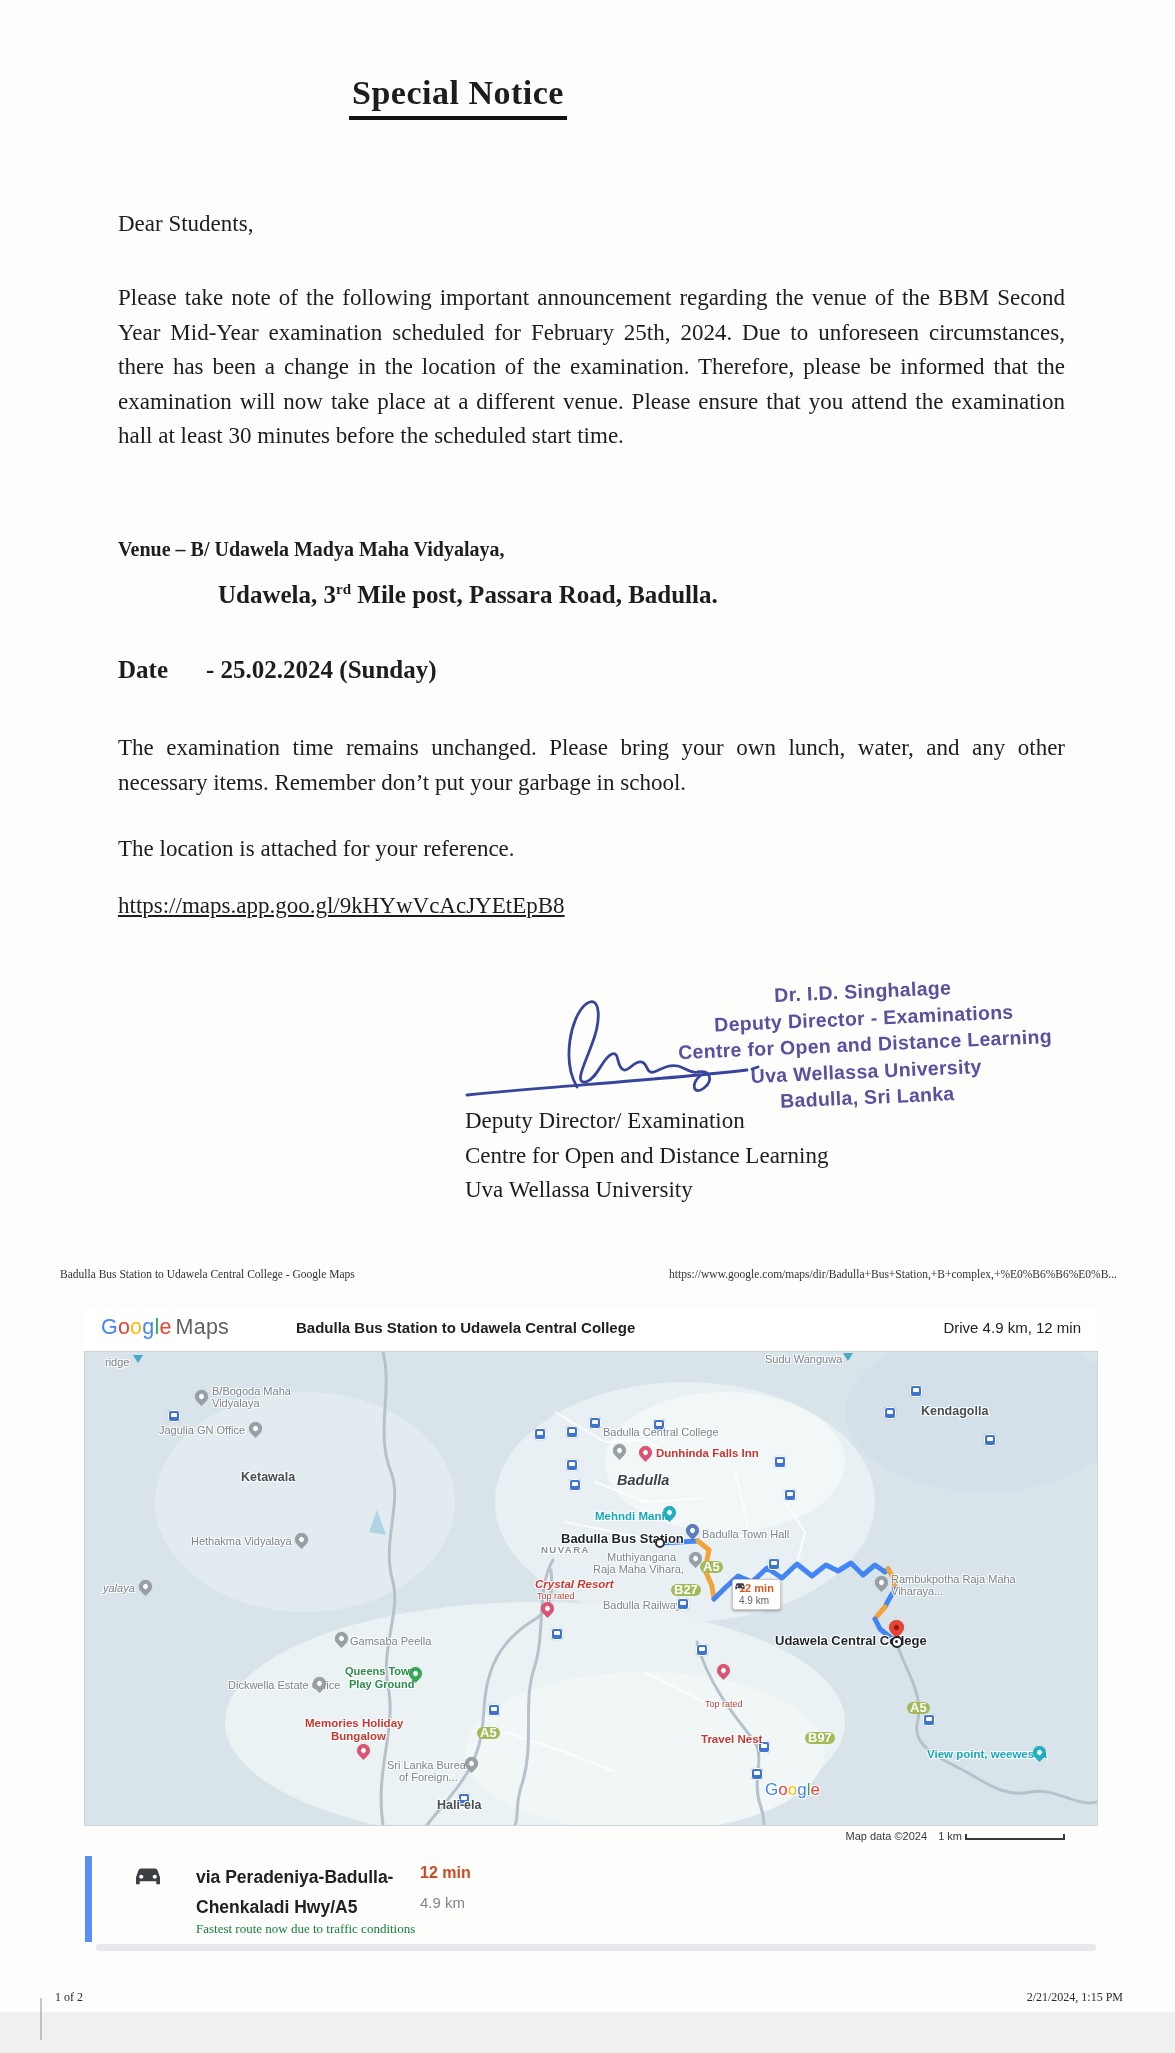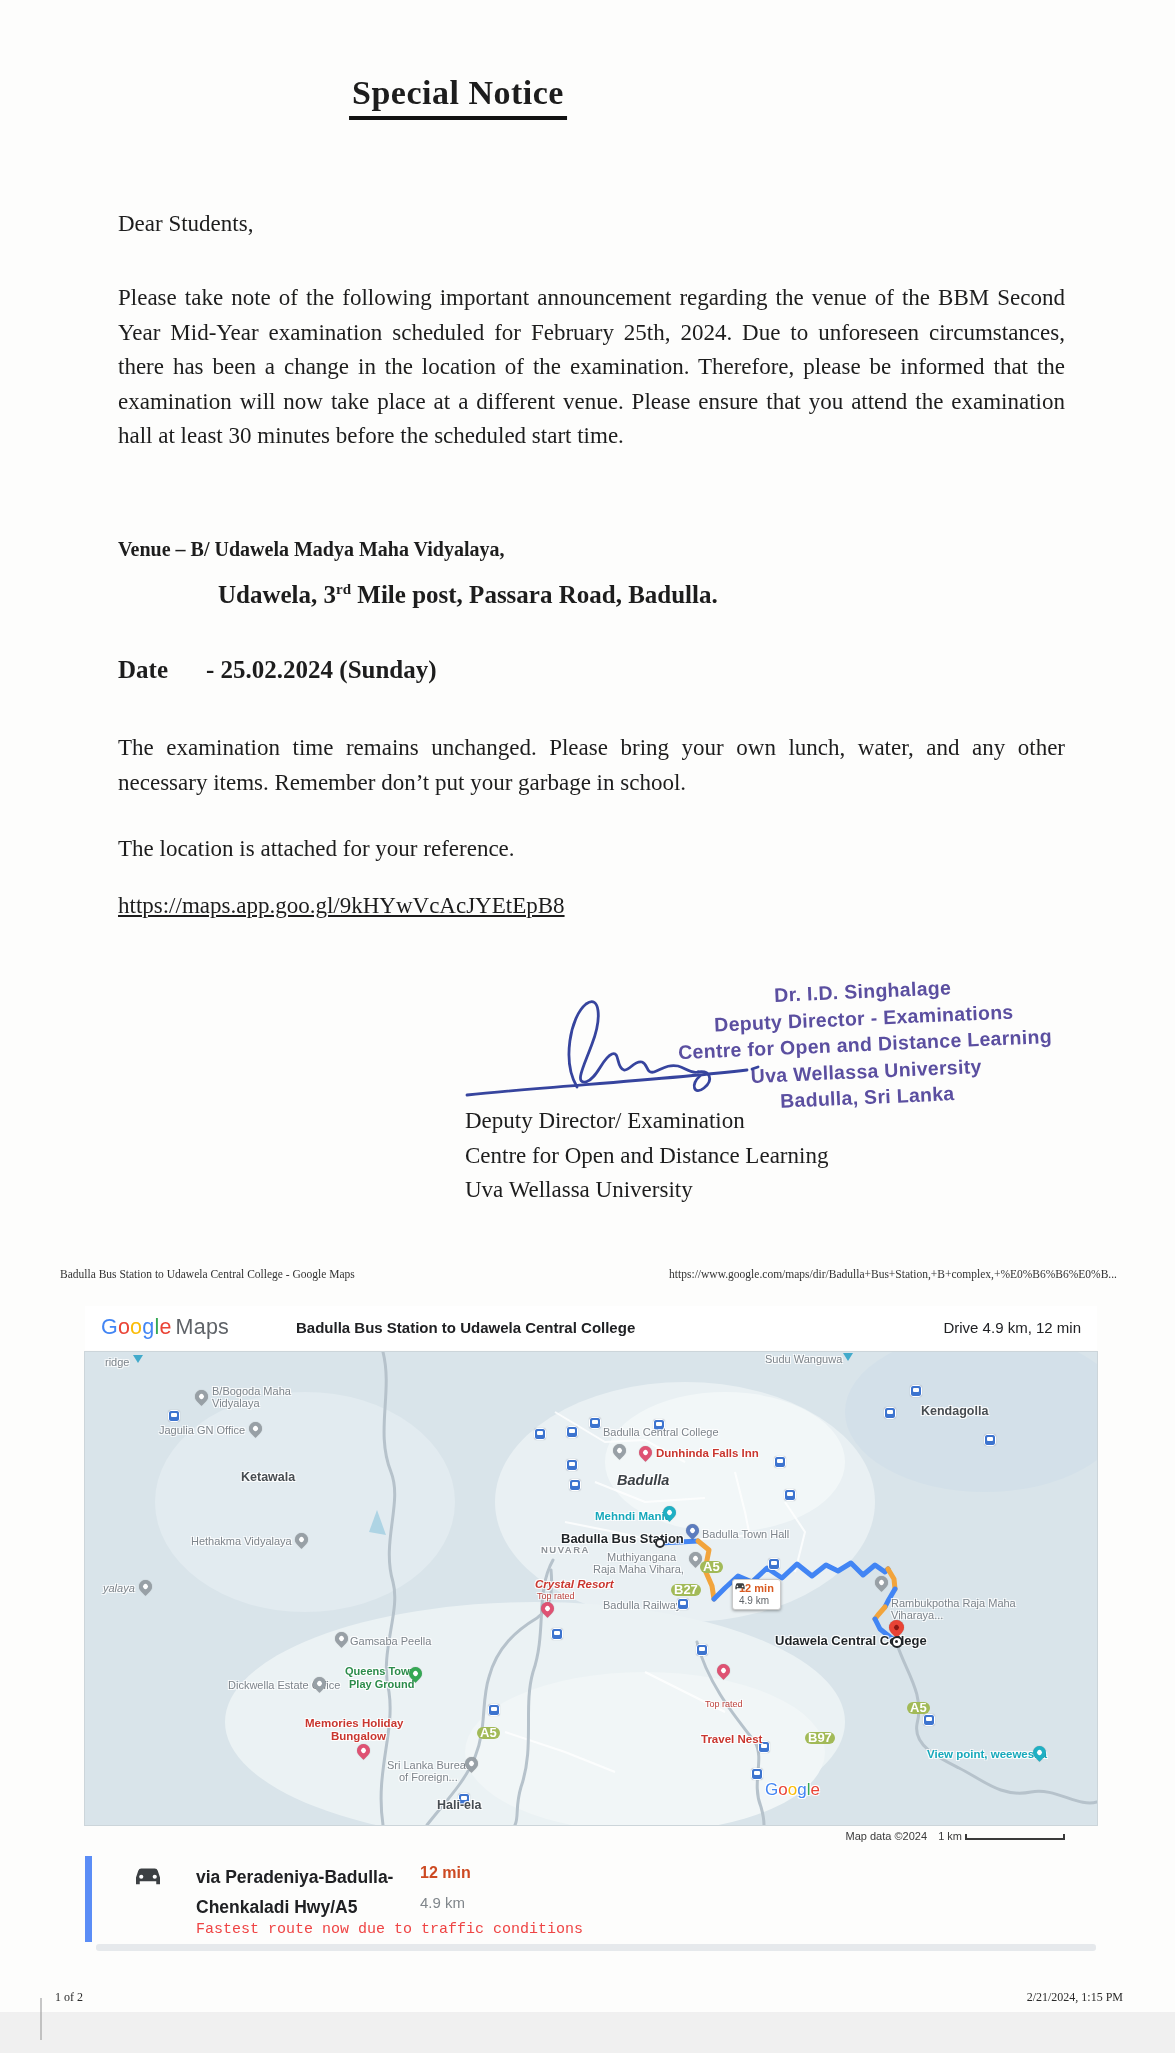--- a/index.html
+++ b/index.html
@@ -87,21 +87,21 @@
   .attr-text{right:248px;}
   .scale-label{right:213px;}
   .scale-bar{right:110px;top:1834px;width:100px;height:6px;border-left:2px solid #3a3a3a;border-right:2px solid #3a3a3a;border-bottom:2px solid #3a3a3a;box-sizing:border-box;}
 
   
   .rc-bar{left:85px;top:1856px;width:7px;height:86px;background:#5b8df6;}
   .rc-car{left:130px;top:1861px;}
   .rc-via{left:196px;top:1862px;font-family:"Liberation Sans",sans-serif;font-size:17.5px;font-weight:bold;color:#202124;line-height:30px;}
   .rc-dur{left:420px;top:1864px;font-family:"Liberation Sans",sans-serif;font-size:16px;font-weight:bold;color:#cd4a22;}
   .rc-dist{left:420px;top:1894px;font-family:"Liberation Sans",sans-serif;font-size:15px;color:#80868b;}
-  .rc-note{left:196px;top:1921px;font-family:Liberation Mono, monospace;font-size:15px;color:#ef4444;}
+  .rc-note{left:196px;top:1921px;font-family:Liberation Serif, serif;font-size:13px;color:#15803d;}
   .rc-divider{left:96px;top:1944px;width:1000px;height:7px;background:#e6e9ec;border-radius:3px;}
 </style>
 </head>
 <body>
 
 <div class="page">
 
   <div class="abs title">Special Notice</div>
   <div class="abs salutation">Dear Students,</div>
   <div class="abs para p1">Please take note of the following important announcement regarding the venue of the BBM Second Year Mid-Year examination scheduled for February 25th, 2024. Due to unforeseen circumstances, there has been a change in the location of the examination. Therefore, please be informed that the examination will now take place at a different venue. Please ensure that you attend the examination hall at least 30 minutes before the scheduled start time.</div>
@@ -241,21 +241,21 @@
       <div class="mk pin pin-teal" style="left: 578px; top: 154px;"></div>
       <div class="mk lab-dark" style="left: 476px; top: 179px;">Badulla Bus Station</div>
       <div class="mk lab-nuvara" style="left: 456px; top: 192px;">NUVARA</div>
       <div class="mk pin pin-blue" style="left: 601px; top: 172px;"></div>
       <div class="mk lab-gray" style="left: 617px; top: 176px;">Badulla Town Hall</div>
       <div class="mk lab-gray" style="left: 522px; top: 199px;">Muthiyangana</div>
       <div class="mk lab-gray" style="left: 508px; top: 211px;">Raja Maha Vihara,</div>
       <div class="mk pin pin-gray" style="left: 604px; top: 200px;"></div>
       <div class="mk badge" style="left: 615px; top: 209px;">A5</div>
       <div class="mk pin pin-gray" style="left: 790px; top: 224px;"></div>
-      <div class="mk lab-gray" style="left: 806px; top: 221px; margin-top: 24px;">
+      <div class="mk lab-gray" style="left: 806px; top: 221px;">
         <div>Rambukpotha Raja Maha</div>
         <div>Viharaya...</div>
       </div>
       <div class="mk lab-red" style="left: 450px; top: 226px; font-style: italic;">Crystal Resort</div>
       <div class="mk lab-tiny" style="left: 452px; top: 239px;">Top rated</div>
       <div class="mk pin pin-pink" style="left: 456px; top: 250px;"></div>
       <div class="mk badge" style="left: 586px; top: 232px;">B27</div>
       <div class="mk lab-gray" style="left: 518px; top: 247px;">Badulla Railway</div>
       <div class="mk bus" style="left: 592px; top: 246px;"></div>
       <div class="mk lab-dark" style="left: 690px; top: 281px;">Udawela Central College</div>

